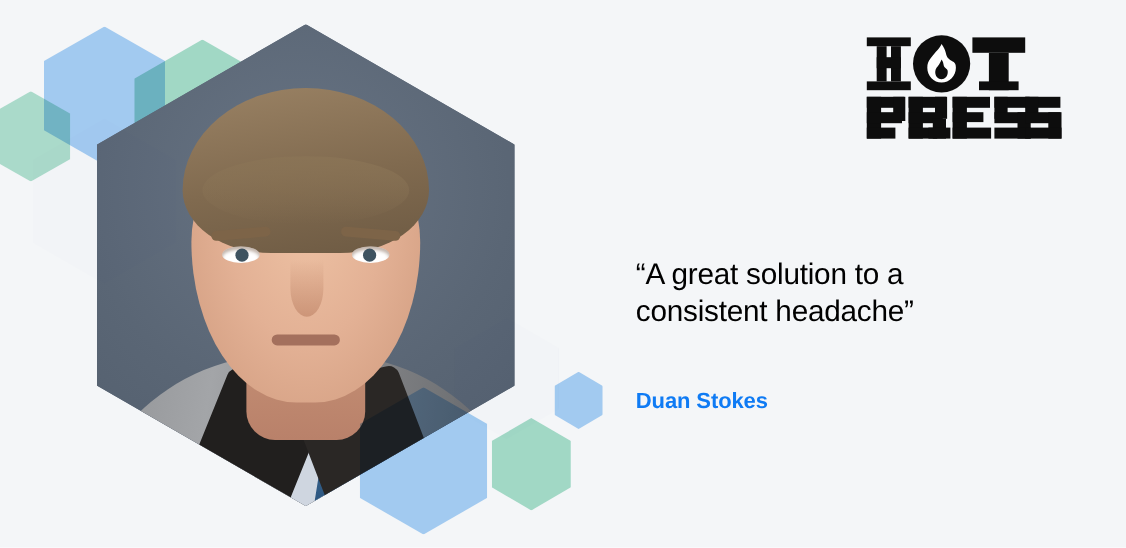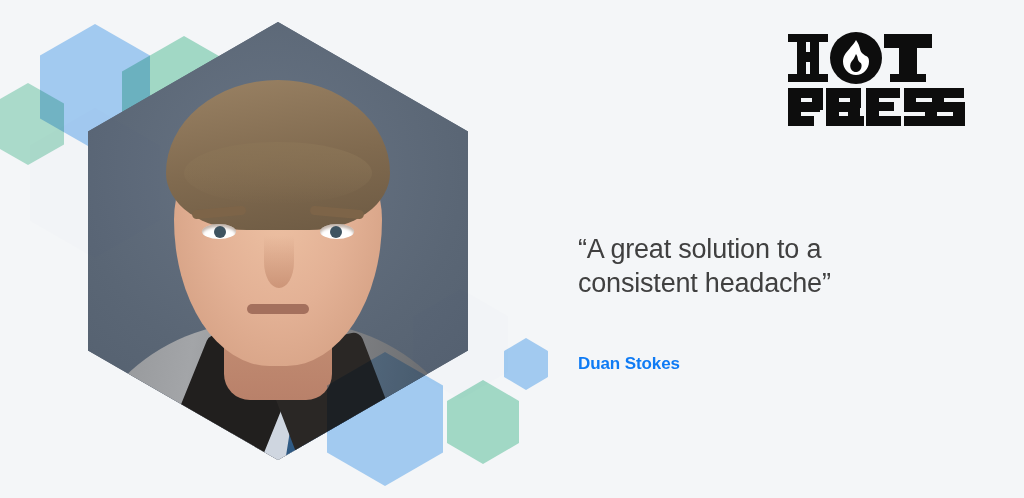--- a/index.html
+++ b/index.html
@@ -227,26 +227,26 @@
     width: 400px; height: 498px;
   }
   .quote {
     position: absolute;
     top: 232px; left: 0;
     width: 330px;
     font-size: 27px;
     line-height: 1.26;
     font-weight: 500;
     letter-spacing: -0.2px;
-    color: #404040;
+    color: #000000;
   }
   .author {
     position: absolute;
     top: 354px; left: 0;
-    font-size: 17px;
+    font-size: 20px;
     font-weight: bold;
     letter-spacing: -0.1px;
     color: #0f7bf4;
   }
   .role {
     position: absolute;
     top: 381px; left: 0;
     font-size: 15.5px;
     color: #4a5568;
   }

